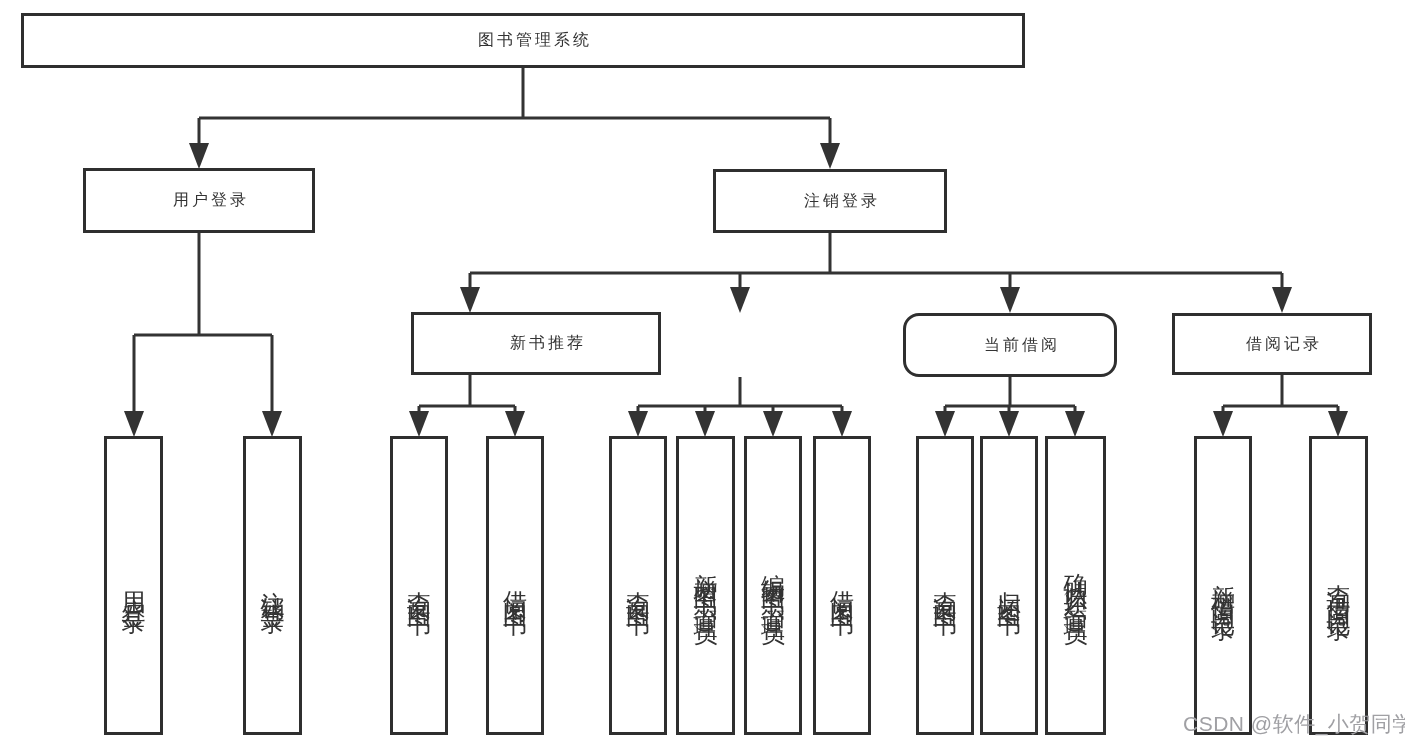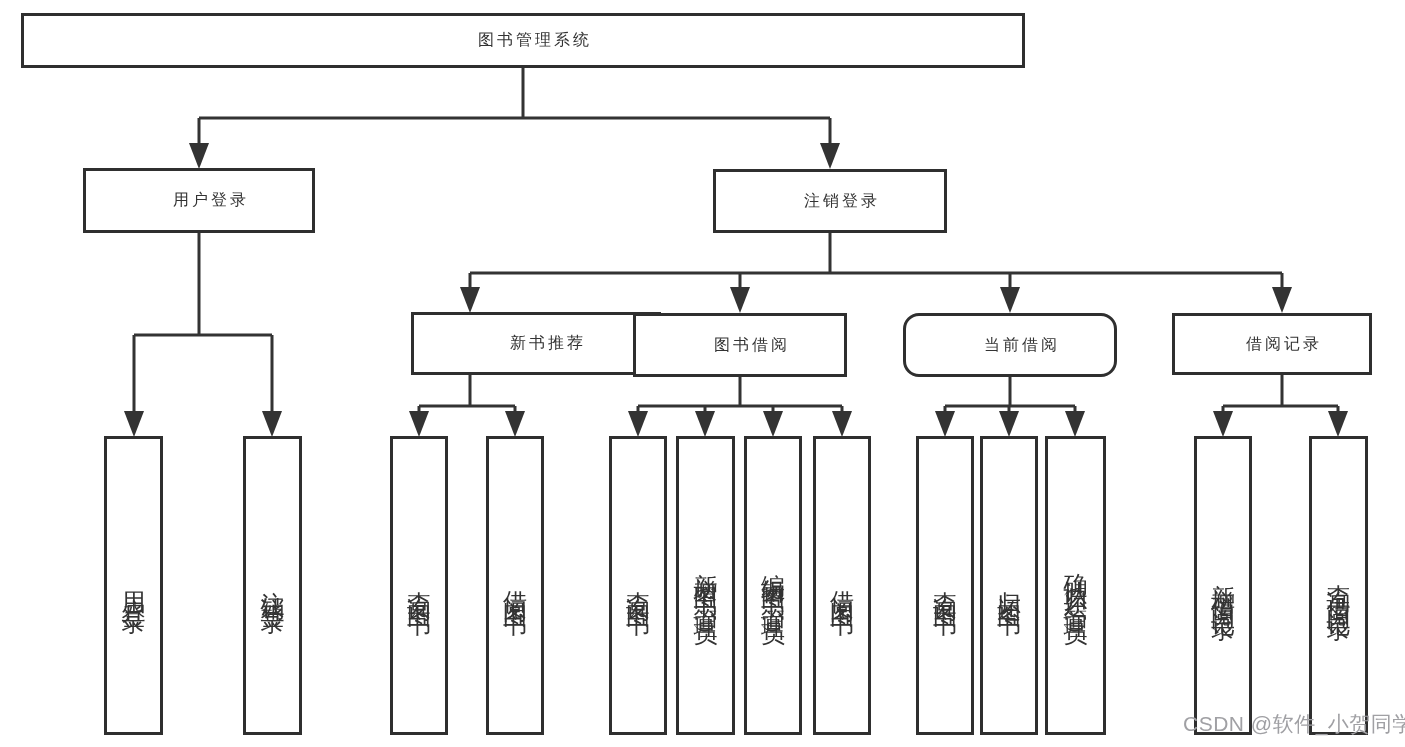--- a/index.html
+++ b/index.html
@@ -126,23 +126,20 @@
   <div class="box box-h" style="left:83px; top:168px; width:232px; height:65px;">
     <span class="label">用户登录</span>
   </div>
   <div class="box box-h" style="left:713px; top:169px; width:234px; height:64px;">
     <span class="label">注销登录</span>
   </div>
 
   <div class="box box-h" style="left:363px; top:312px; width:250px; height:63px;margin-left:48px;">
     <span class="label">新书推荐</span>
   </div>
-  <div class="box box-h" style="left:633px; top:313px; width:214px; height:64px;">
-    <span class="label">图书借阅</span>
-  </div>
   <div class="box box-h" style="left:903px; top:313px; width:214px; height:64px;border-radius:16px;">
     <span class="label">当前借阅</span>
   </div>
   <div class="box box-h" style="left:1172px; top:313px; width:200px; height:62px;">
     <span class="label">借阅记录</span>
   </div>
 
   <div class="box box-v" style="left:104px; top:436px; width:59px; height:299px;">
     <span class="label">用户登录</span>
   </div>

